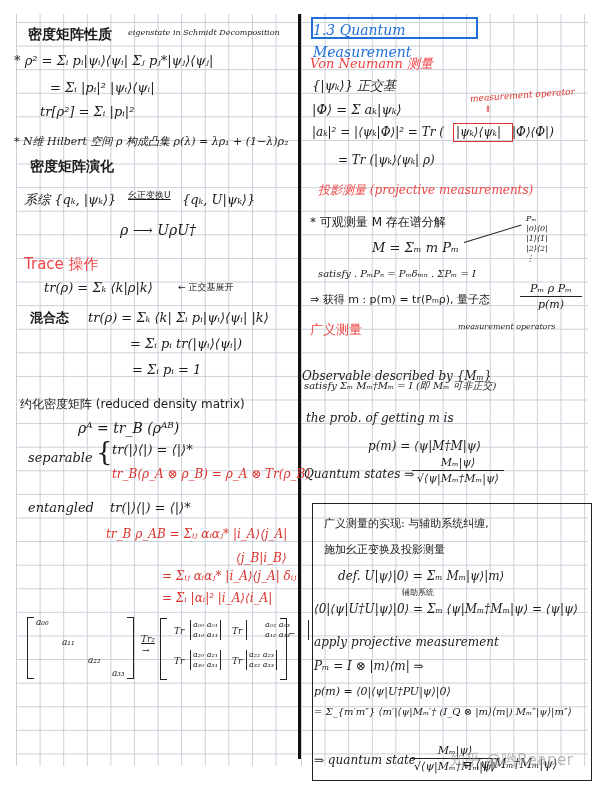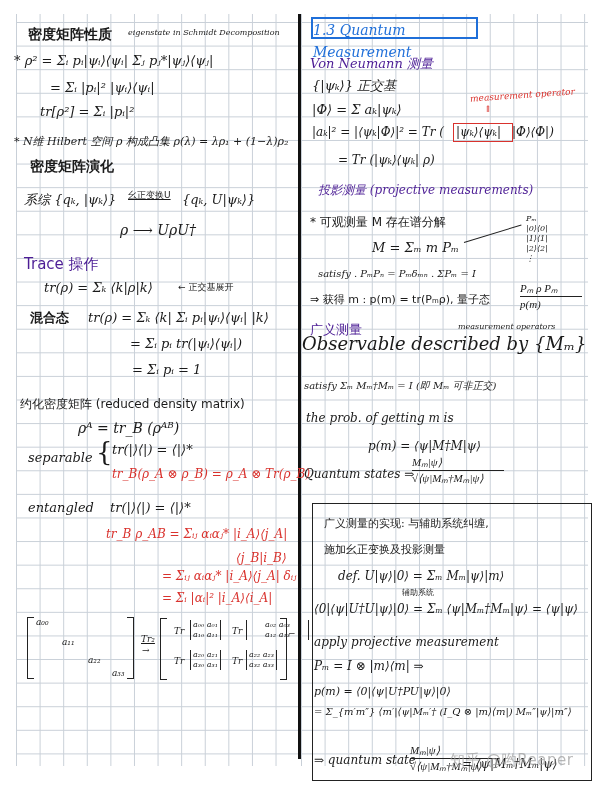--- a/index.html
+++ b/index.html
@@ -9,29 +9,29 @@
     background-color:#fff;
     background-image:
       linear-gradient(to right, #c9d0d8 1px, transparent 1px),
       linear-gradient(to bottom, #c9d0d8 1px, transparent 1px);
     background-size:23.6px 23.6px;}
   .page-left{left:16px;width:283px;background-position:0 8px;}
   .page-right{left:301px;width:287px;background-position:0 8px;}
   .divider{position:absolute;left:298px;top:14px;width:3px;height:745px;background:#111;}
   .ln{position:absolute;white-space:nowrap;font-size:13px;line-height:16px;font-style:italic;}
   .cn{font-family:"DejaVu Sans","Liberation Sans",sans-serif;font-style:normal;font-weight:bold;}
-  .green{color:#4c1d95;}
+  .green{color:#ef4444;}
   .red{color:#d9322d;}
   .small{font-size:9px;line-height:11px;}
   .tiny{font-size:8px;line-height:10px;}
   .title-box{position:absolute;left:311px;top:17px;width:167px;height:22px;border:2px solid #1f6fd9;
     color:#1f6fd9;font-size:14px;line-height:22px;font-style:italic;box-sizing:border-box;}
   .red-box{position:absolute;left:453px;top:123px;width:58px;height:17px;border:1px solid #d9322d;}
   .note-box{position:absolute;left:312px;top:503px;width:280px;height:278px;border:1.5px solid #222;box-sizing:border-box;}
-  .frac{position:absolute;font-size:11px;line-height:13px;font-style:italic;font-family:Liberation Serif, serif;}
+  .frac{position:absolute;text-align:center;font-size:11px;line-height:13px;font-style:italic;}
   .frac .bar{border-top:1px solid #222;margin:1px 0;}
   .bk{position:absolute;width:6px;border:1.5px solid #222;}
   .bk.l{border-right:none;}
   .bk.r{border-left:none;}
   .watermark{position:absolute;left:450px;top:751px;font-family:"DejaVu Sans",sans-serif;font-size:15px;
     color:rgba(160,160,160,0.75);letter-spacing:0.5px;}
   .arrow-line{position:absolute;height:1px;background:#222;transform-origin:left center;}
 </style>
 </head>
 <body>
@@ -134,21 +134,21 @@
 <div class="ln small" style="left:318px;top:268px;font-size:10px;">satisfy . PₘPₙ = Pₘδₘₙ . ΣPₘ = I</div>
 <div class="ln cn" style="left:310px;top:292px;font-size:11px;font-weight:normal;">⇒ 获得 m : p(m) = tr(Pₘρ), 量子态</div>
 <div class="frac" style="left:520px;top:282px;width:62px;">
   <div>Pₘ ρ Pₘ</div>
     <div class="bar"></div>
     <div>p(m)</div>
 </div>
 
 <div class="ln green cn" style="left:310px;top:322px;font-size:13px;font-weight:normal;">广义测量</div>
 <div class="ln tiny" style="left:458px;top:322px;">measurement operators</div>
-<div class="ln" style="left:302px;top:336px;font-size:18px;">Observable described by {Mₘ}</div>
+<div class="ln" style="left:302px;top:368px;font-size:12px;">Observable described by {Mₘ}</div>
 <div class="ln small" style="left:304px;top:380px;font-size:10px;">satisfy Σₘ Mₘ†Mₘ = I  (即 Mₘ 可非正交)</div>
 <div class="ln" style="left:306px;top:410px;font-size:12px;">the prob. of getting m is</div>
 <div class="ln" style="left:368px;top:438px;font-size:12px;">p(m) = ⟨ψ|M†M|ψ⟩</div>
 <div class="ln" style="left:304px;top:466px;font-size:12px;">Quantum  states ⇒</div>
 <div class="frac" style="left:412px;top:456px;width:92px;">
   <div>Mₘ|ψ⟩</div>
     <div class="bar"></div>
     <div>√⟨ψ|Mₘ†Mₘ|ψ⟩</div>
 </div>
 

